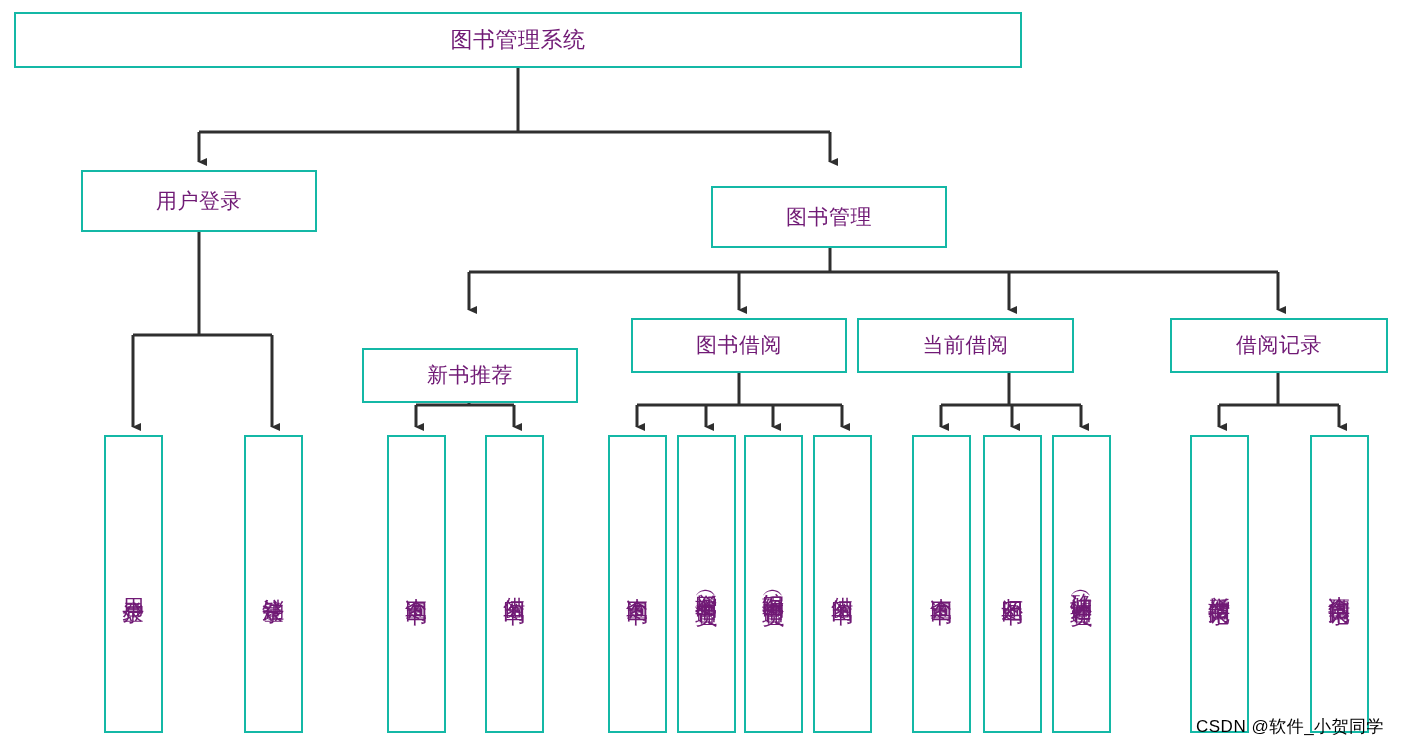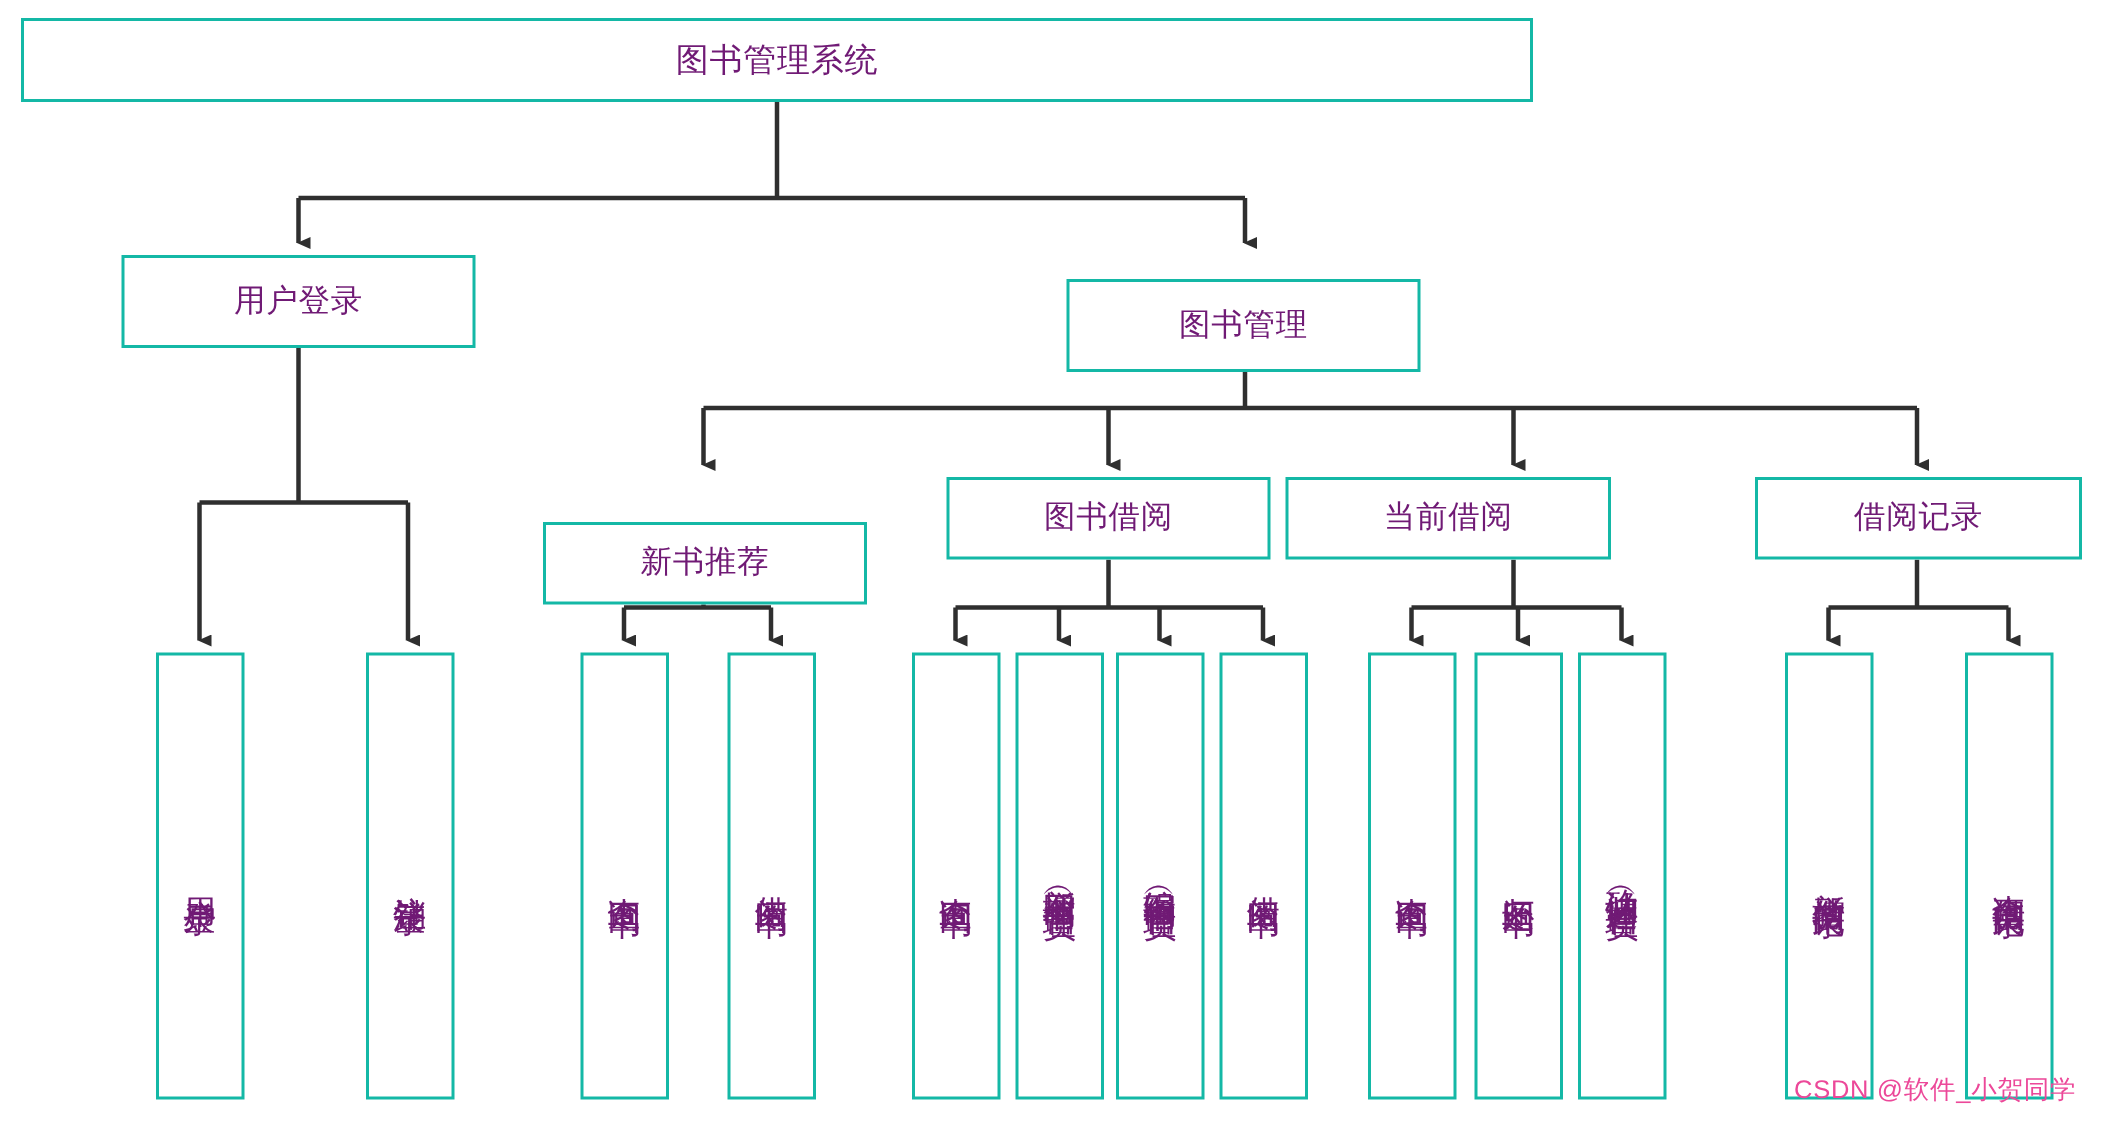--- a/index.html
+++ b/index.html
@@ -58,21 +58,21 @@
     writing-mode: vertical-rl;
     text-orientation: upright;
     font-size: 22px;
     line-height: 1.06;
     letter-spacing: 2px;
     white-space: normal;
     max-height: 100%;
   }
   .watermark {
     position: absolute;
-    color: #ec4899;
+    color: #000000;
     font-size: 17px;
     white-space: nowrap;
     letter-spacing: 0.5px;
   }
 </style>
 </head>
 <body>
 
 <div id="canvas">
 

